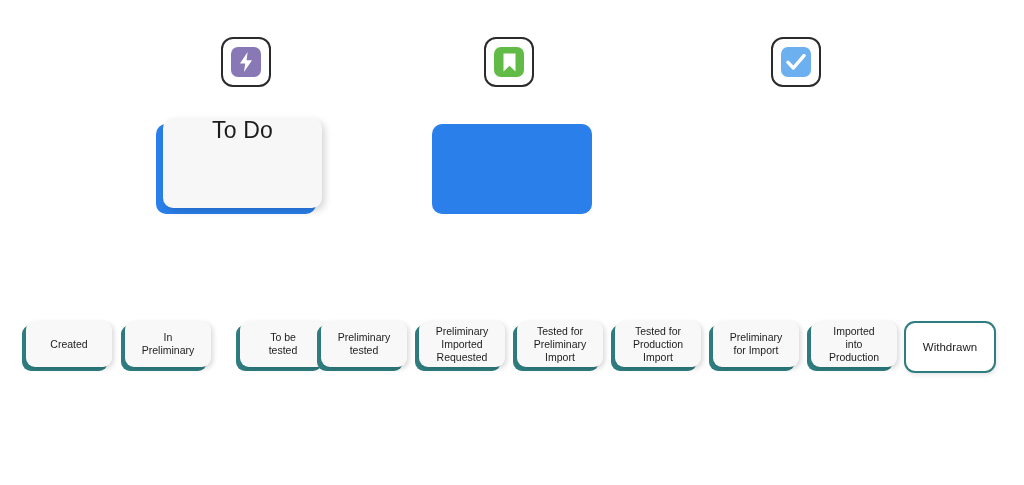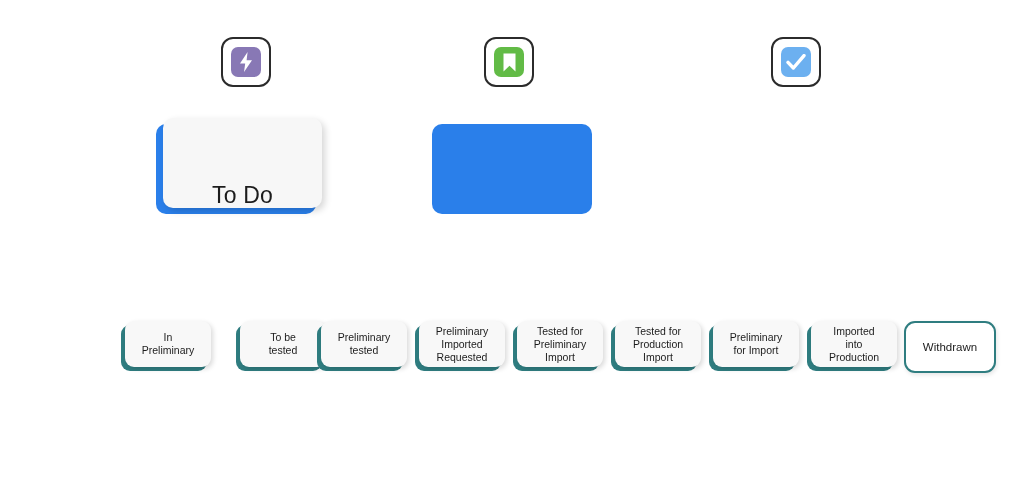--- a/index.html
+++ b/index.html
@@ -62,21 +62,21 @@
   .lane-face {
     position: absolute;
     left: 7px;
     top: 0px;
     width: 159px;
     height: 90px;
     border-radius: 10px;
     background: #f7f7f7;
     box-shadow: 3px 3px 7px rgba(0,0,0,0.16);
     display: flex;
-    align-items: flex-end;
+    align-items: flex-start;
     justify-content: center;
   }
   .lane-label {
     font-size: 23px;
     color: #1c1c1c;
     font-weight: 400;
     letter-spacing: 0.2px;
     line-height: 1.1;
     text-align: center;
     white-space: nowrap;
@@ -175,20 +175,26 @@
     <div class="lane-face">
       <span class="lane-label">To Do</span>
     </div>
   </div>
 
   <div class="lane lane-progress-pos">
     <div class="lane-accent" style="background:#2a7fea"></div>
   </div>
 
 
+  <div class="chip" style="left:22px">
+    <div class="chip-accent" style="background:#2f7d80"></div>
+    <div class="chip-face">
+      <span class="chip-label">Created</span>
+    </div>
+  </div>
 
   <div class="chip" style="left:121px">
     <div class="chip-accent" style="background:#2f7d80"></div>
     <div class="chip-face">
       <span class="chip-label">In
 Preliminary</span>
     </div>
   </div>
 
   <div class="chip" style="left:236px">

